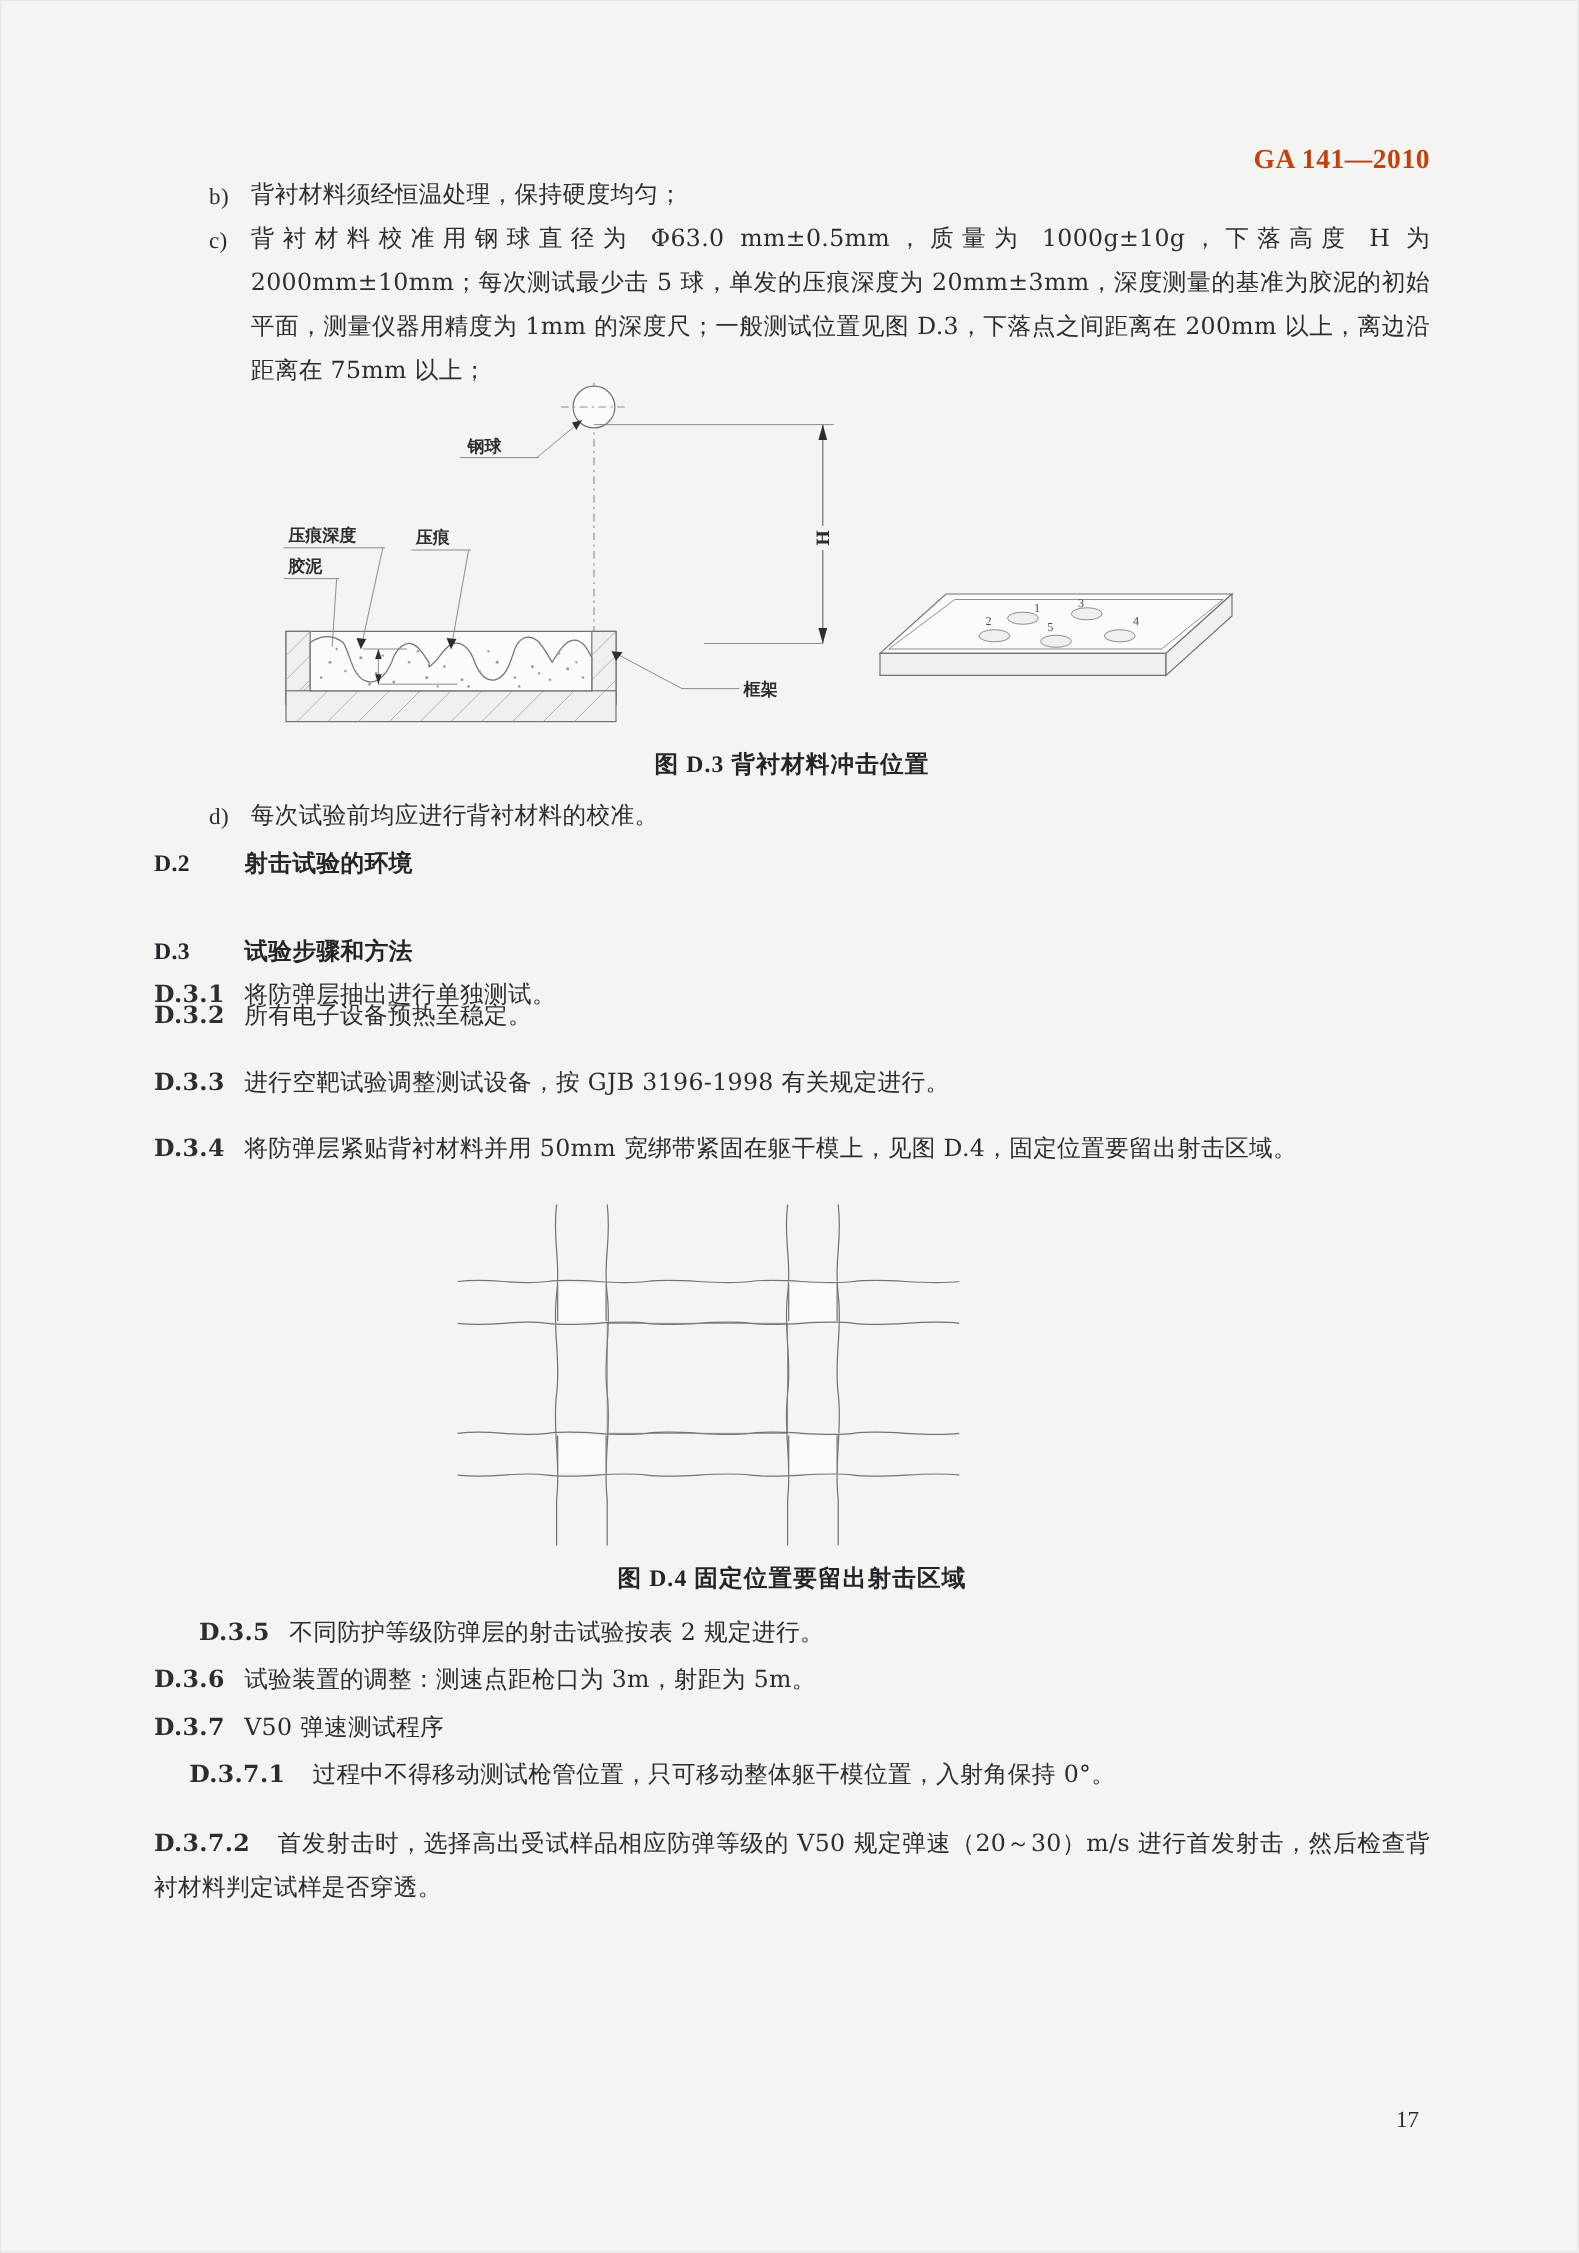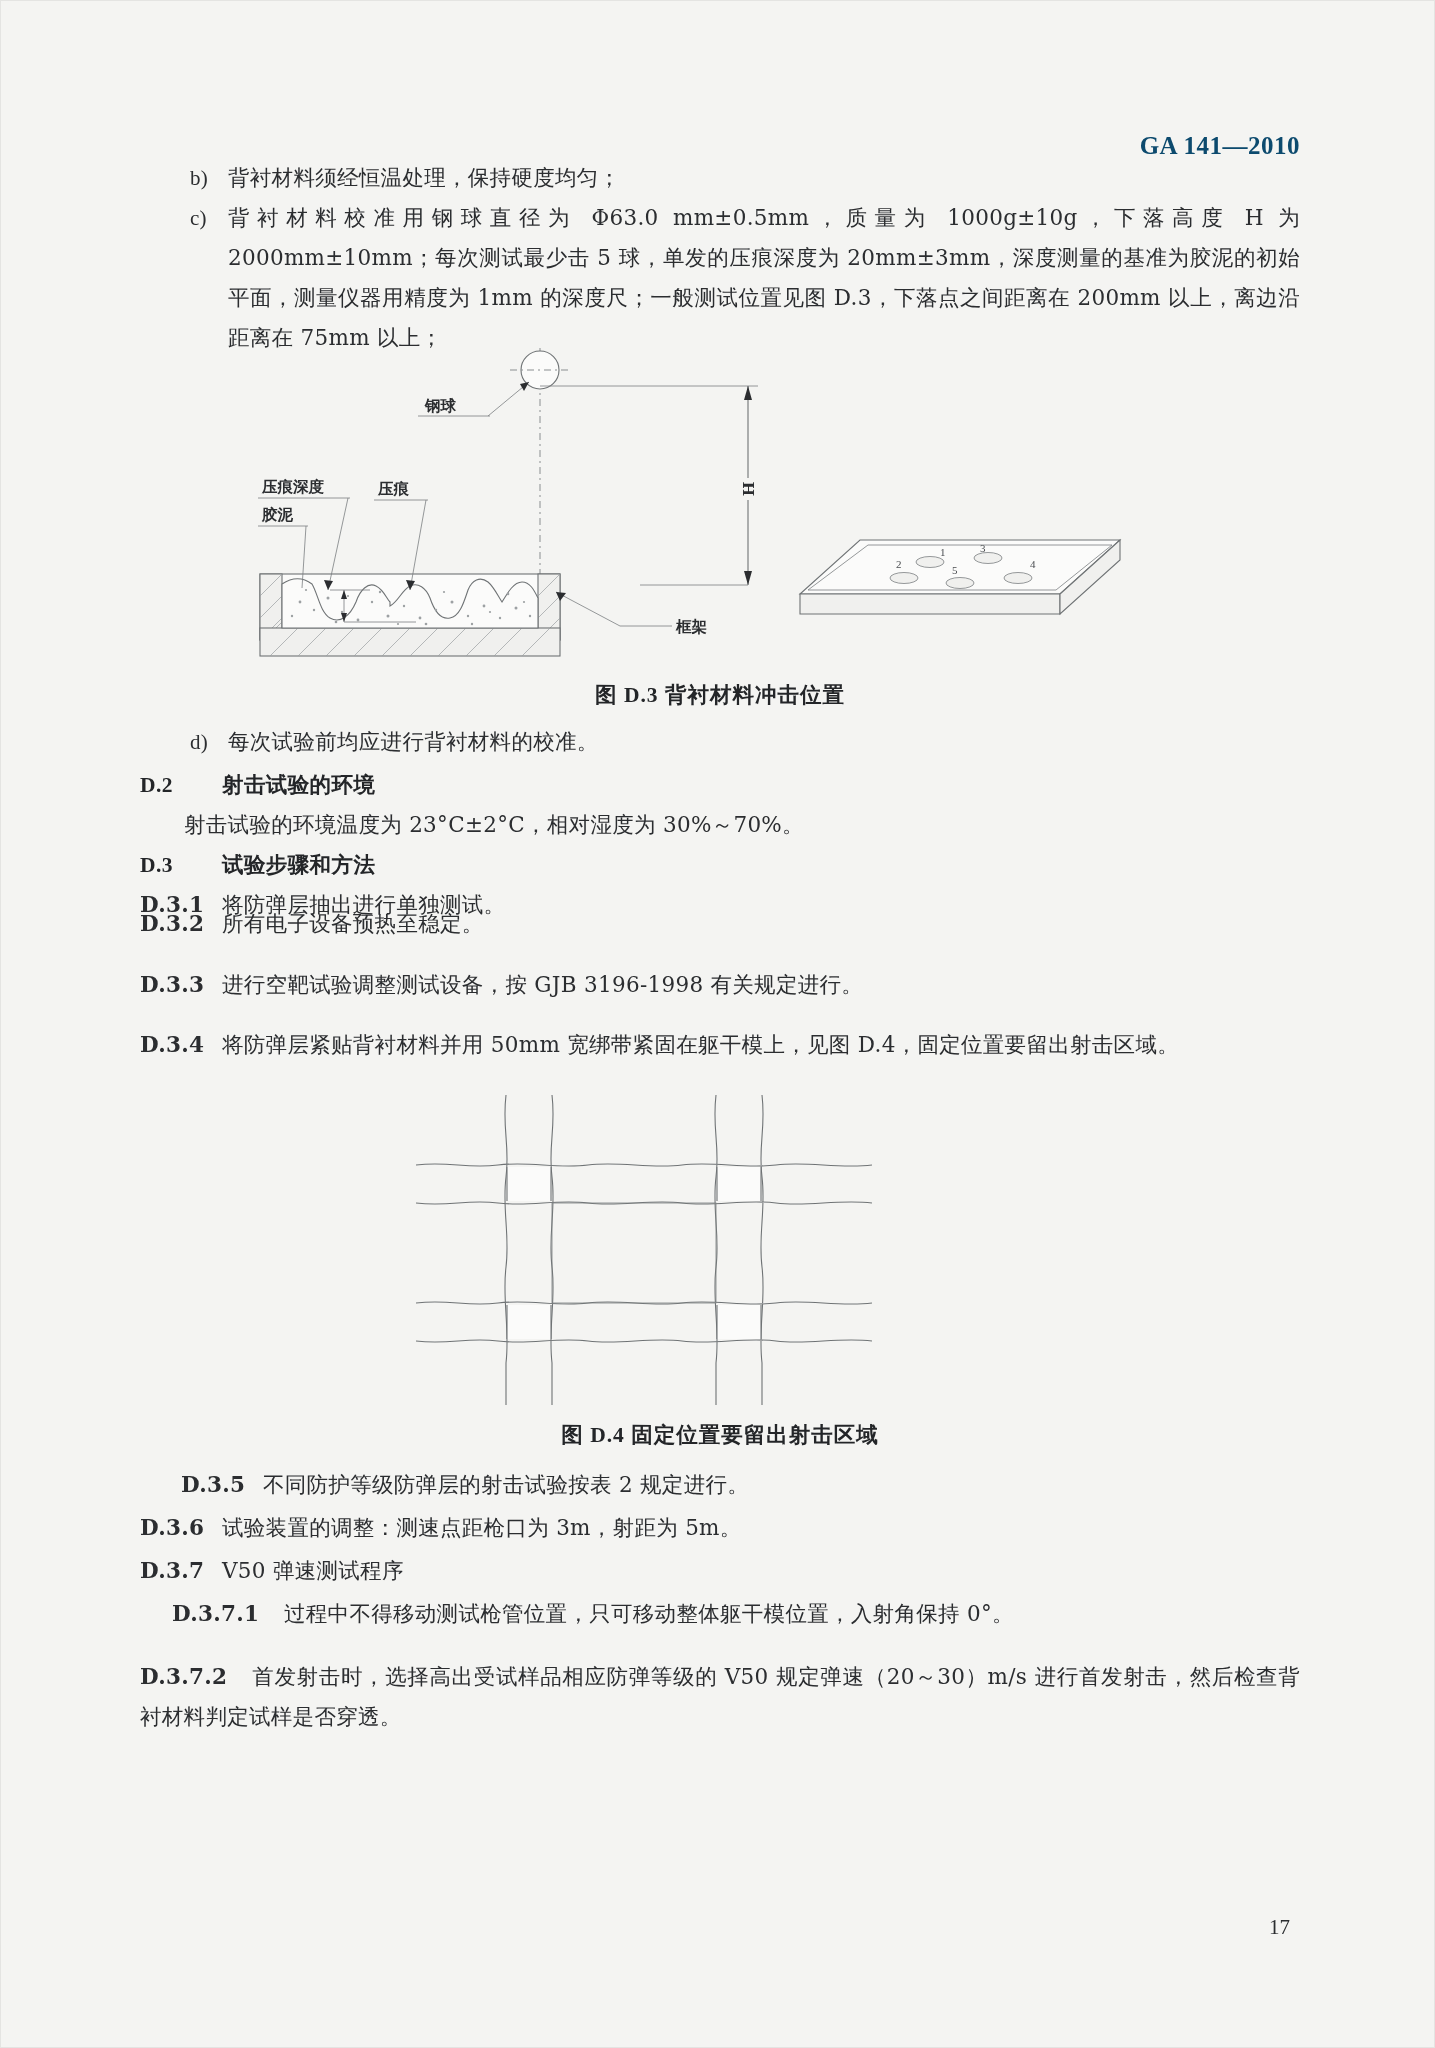--- a/index.html
+++ b/index.html
@@ -29,21 +29,21 @@
 
   
   .header {
     position: absolute;
     right: 0;
     top: 22px;
     font-family: "Liberation Serif", serif;
     font-weight: bold;
     font-size: 25px;
     letter-spacing: 0.5px;
-    color: #0c4a6e;
+    color: #c2410c;
   }
 
   
   .body-text {
     font-family: "DejaVu Serif", "Liberation Serif", serif;
     font-size: 21.5px;
     line-height: 40px;
     color: #2b2d30;
     letter-spacing: 0.3px;
   }
@@ -302,21 +302,20 @@
     <div id="cap3" class="fig-caption">图 D.3   背衬材料冲击位置</div>
 
     <div id="block-d" class="list-item body-text">
       <span class="list-marker">d)</span>
       <span class="list-body">每次试验前均应进行背衬材料的校准。</span>
     </div>
 
     <div id="d2" class="sec-head">
       <span class="num-label">D.2</span><span>射击试验的环境</span>
     </div>
-    <div id="d2p" class="body-text para-indent">射击试验的环境温度为 23°C±2°C，相对湿度为 30%～70%。</div>
 
     <div id="d3" class="sec-head">
       <span class="num-label">D.3</span><span>试验步骤和方法</span>
     </div>
 
     <div id="d31" class="body-text">
       <span class="num-label bold">D.3.1</span><span>将防弹层抽出进行单独测试。</span>
     </div>
     <div id="d32" class="body-text">
       <span class="num-label bold">D.3.2</span><span>所有电子设备预热至稳定。</span>

